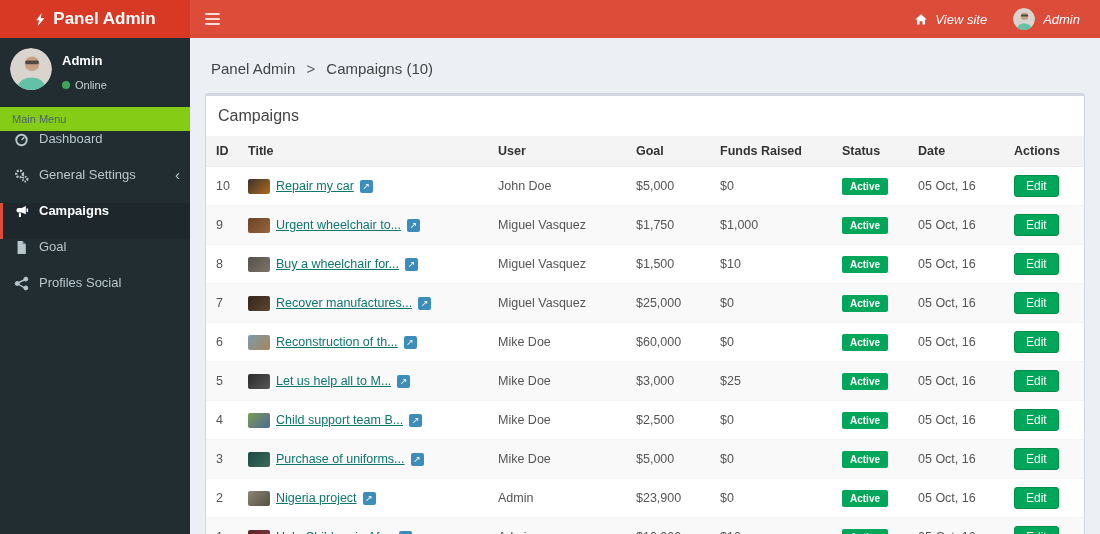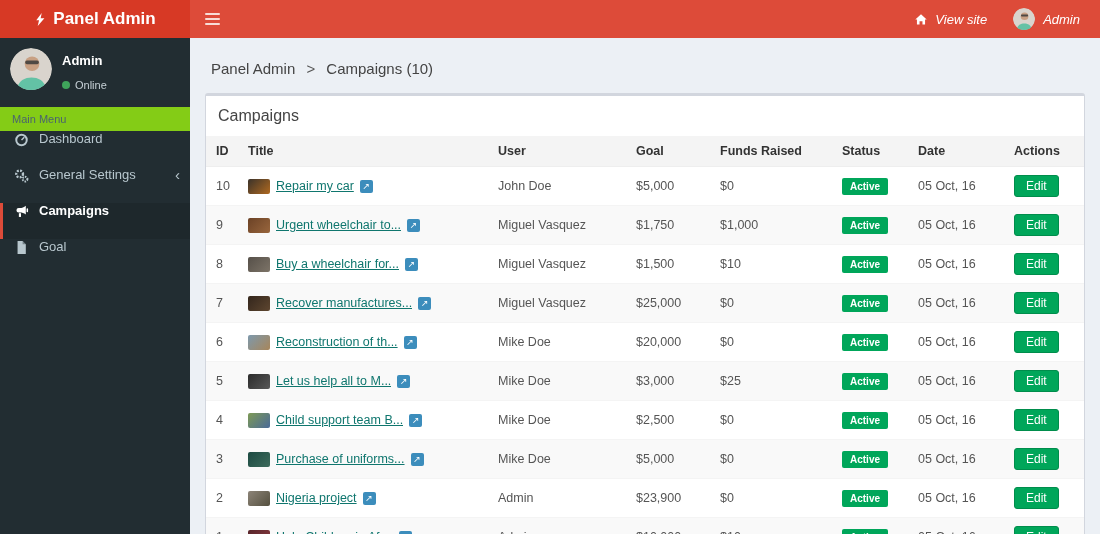--- a/index.html
+++ b/index.html
@@ -176,20 +176,31 @@
     <span class="mi-icon">
           <svg viewBox="0 0 16 16" fill="currentColor">
             <path d="M3.8 1h5.4L12.6 4.4V15H3.8z"></path>
             <path d="M9.2 1l3.4 3.4H9.2z" fill="#222d32" opacity="0.45"></path>
           </svg>
         </span>
     <span>Goal</span>
   </li>
 
 
+  <li class="menu-item">
+    <span class="mi-icon">
+          <svg viewBox="0 0 16 16" fill="currentColor" stroke="currentColor">
+            <circle cx="12.6" cy="3.3" r="2.1"></circle>
+            <circle cx="3.4" cy="8" r="2.1"></circle>
+            <circle cx="12.6" cy="12.7" r="2.1"></circle>
+            <path d="M4.5 7.2 11.5 4M4.5 8.8l7 3.9" fill="none" stroke-width="1.5"></path>
+          </svg>
+        </span>
+    <span>Profiles Social</span>
+  </li>
 </ul>
 </div>
 
 <div class="content">
   <div class="breadcrumb">
     <span class="crumb-link">Panel Admin</span>
     <span class="sep">&gt;</span>
     <span>Campaigns (10)</span>
   </div>
 
@@ -290,21 +301,21 @@
   <tr>
     <td>6</td>
     <td>
       <span class="title-cell">
         <span class="thumb" style="background: linear-gradient(135deg, rgb(125, 153, 173), rgb(168, 134, 90));"></span>
         <span class="title-link">Reconstruction of th...</span>
         <span class="ext">↗</span>
       </span>
     </td>
     <td>Mike Doe</td>
-    <td>$20,000</td>
+    <td>$60,000</td>
     <td>$0</td>
     <td><span class="badge-active">Active</span></td>
     <td>05 Oct, 16</td>
     <td><button class="btn-edit">Edit</button></td>
   </tr>
 
   <tr>
     <td>5</td>
     <td>
       <span class="title-cell">

